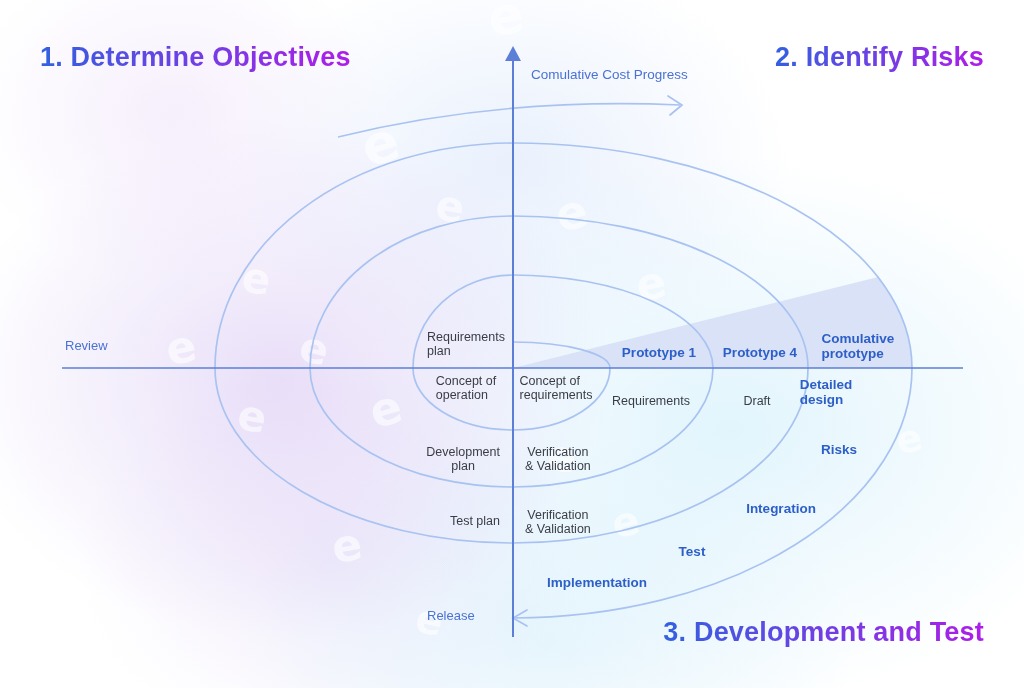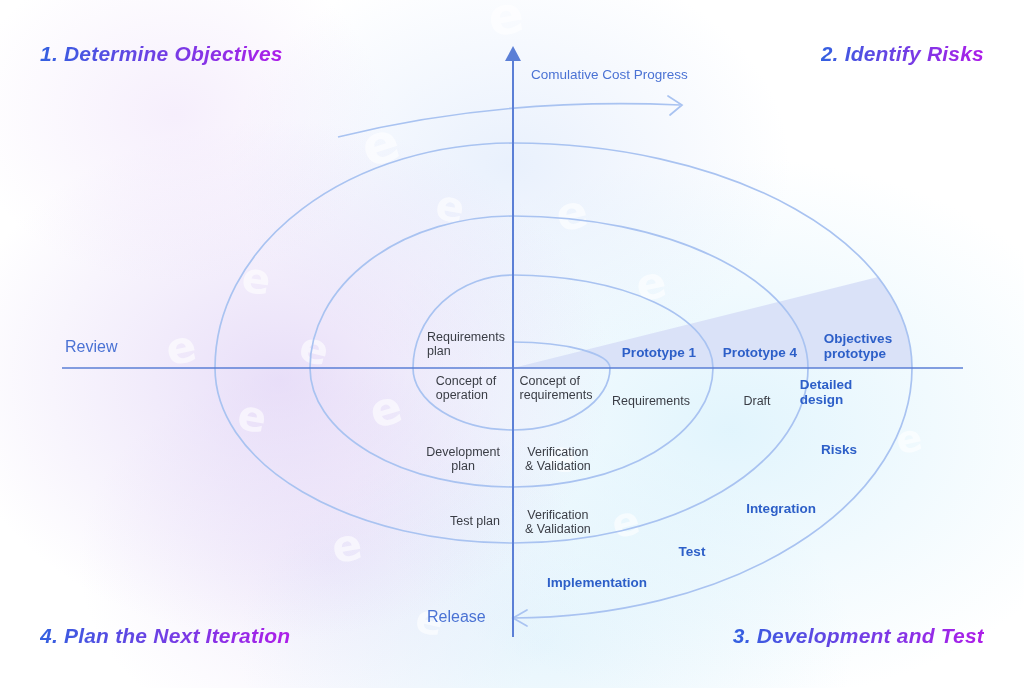--- a/index.html
+++ b/index.html
@@ -14,29 +14,29 @@
       radial-gradient(440px 300px at 545px 645px, rgba(203,234,250,0.45), transparent 70%),
       radial-gradient(360px 280px at 330px 560px, rgba(219,204,244,0.35), transparent 70%),
       #ffffff;
   }
   svg{position:absolute;left:0;top:0;}
   .wm{
     position:absolute;color:rgba(255,255,255,0.60);font-weight:700;
     font-family:"DejaVu Sans",sans-serif;line-height:1;user-select:none;pointer-events:none;
   }
   .corner-title{
-    position:absolute;font-weight:700;font-size:21px;letter-spacing:.2px;white-space:nowrap;
+    position:absolute;font-weight:700;font-size:27px;letter-spacing:.2px;white-space:nowrap;
     background:linear-gradient(90deg,var(--grad-blue),var(--grad-purple));
-    -webkit-background-clip:text;background-clip:text;color:transparent;font-style:italic;
+    -webkit-background-clip:text;background-clip:text;color:transparent;
   }
   #title-1{left:40px;top:42px}
   #title-2{right:40px;top:42px}
   #title-3{right:40px;bottom:40px}
   #title-4{left:40px;bottom:40px}
-  .axis-label{position:absolute;color:var(--axis-text);font-size:16px;white-space:nowrap;}
+  .axis-label{position:absolute;color:var(--axis-text);font-size:13px;white-space:nowrap;}
   #review-label{left:65px;top:338px}
   #release-label{left:427px;top:608px}
   #cost-label{left:531px;top:67px;font-size:13.5px}
   .dlabel{position:absolute;white-space:nowrap;}
   .dlabel.dark{color:var(--dark-text);font-size:12.5px;line-height:14px;}
   .dlabel.blue{color:var(--blue-label);font-size:13.5px;font-weight:700;line-height:15px;}
   .dlabel.center{transform:translate(-50%,-50%);text-align:left;}
   .dlabel.right{transform:translate(-100%,-50%);text-align:center;}
   .dlabel.left{transform:translate(0,-50%);text-align:center;}
 </style>
@@ -90,21 +90,20 @@
     <path d="M668,96 L682,105 L670,115" fill="none" style="stroke:var(--spiral)" stroke-width="1.7" stroke-linecap="round"></path>
 
     <line x1="62" y1="368" x2="963" y2="368" style="stroke:var(--axis)" stroke-width="1.7"></line>
     <line x1="513" y1="57" x2="513" y2="637" style="stroke:var(--axis)" stroke-width="2"></line>
     <path d="M505,61 L513,46 L521,61 Z" style="fill:var(--axis)"></path>
   </svg>
 
   <div class="corner-title" id="title-1">1. Determine Objectives</div>
   <div class="corner-title" id="title-2">2. Identify Risks</div>
   <div class="corner-title" id="title-3">3. Development and Test</div>
-  <div class="corner-title" id="title-4">4. Plan the Next Iteration</div>
 
   <div class="axis-label" id="review-label">Review</div>
   <div class="axis-label" id="release-label">Release</div>
   <div class="axis-label" id="cost-label">Comulative Cost Progress</div>
 
   <div id="labels-layer">
       <div class="dlabel dark center" style="left: 466px; top: 344px;">
         <div>Requirements</div>
         <div>plan</div>
       </div>
@@ -116,21 +115,21 @@
         <div>Concept of</div>
         <div>requirements</div>
       </div>
       <div class="dlabel blue center" style="left: 659px; top: 352px;">
         <div>Prototype 1</div>
       </div>
       <div class="dlabel blue center" style="left: 760px; top: 352px;">
         <div>Prototype 4</div>
       </div>
       <div class="dlabel blue center" style="left: 858px; top: 346px;">
-        <div>Objectives</div>
+        <div>Comulative</div>
         <div>prototype</div>
       </div>
       <div class="dlabel dark center" style="left: 651px; top: 401px;">
         <div>Requirements</div>
       </div>
       <div class="dlabel dark center" style="left: 757px; top: 401px;">
         <div>Draft</div>
       </div>
       <div class="dlabel blue center" style="left: 826px; top: 392px;">
         <div>Detailed</div>

